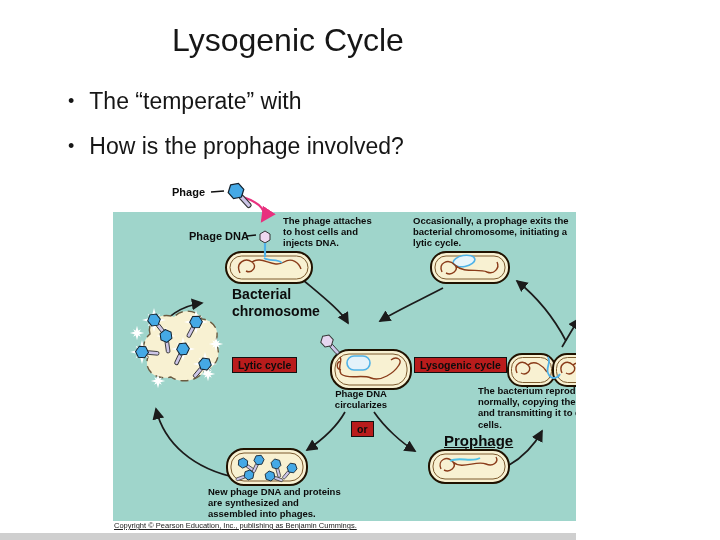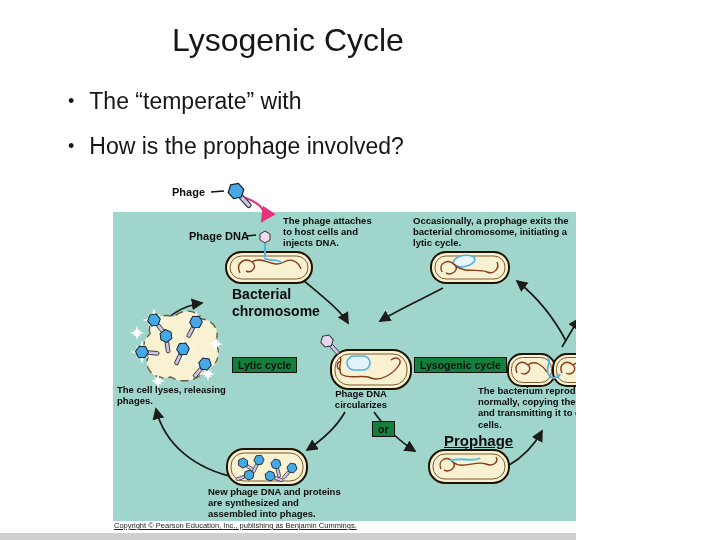--- a/index.html
+++ b/index.html
@@ -8,21 +8,21 @@
   .title{position:absolute;top:22px;left:0;right:0;margin:0;text-align:center;
          font-size:32px;font-weight:400;color:#161616;}
   .bullets{position:absolute;top:88px;left:68px;margin:0;padding:0;list-style:none;}
   .bullet{display:flex;align-items:flex-start;gap:15px;font-size:23px;color:#161616;margin-bottom:17px;}
   .dot{font-size:18px;line-height:1.55;}
   .figure{position:absolute;left:0;top:0;width:720px;height:540px;padding-left:17px;}
   .teal{position:absolute;left:113px;top:212px;width:524px;height:309px;background:#9fd5cb;}
   svg.overlay{position:absolute;left:0;top:0;}
   .lbl{position:absolute;font-weight:bold;font-size:9.5px;line-height:1.18;color:#0c0c0c;}
   .lbl.big{font-size:11px;white-space:nowrap;}
-  .box{position:absolute;background:#15803d;border:1.6px solid #111111;font-weight:bold;
+  .box{position:absolute;background:#b91c1c;border:1.6px solid #111111;font-weight:bold;
        font-size:10.5px;padding:1px 5px;color:#0c0c0c;white-space:nowrap;}
   .copyright{position:absolute;left:114px;top:521px;font-size:7.5px;font-weight:400;color:#222222;text-decoration:underline;}
   .bottom-bar{position:absolute;left:0;bottom:0;width:720px;height:7px;background:#cfcfcf;}
 </style>
 </head>
 <body>
 
 <div class="slide">
 
   <h1 class="title">Lysogenic Cycle</h1>
@@ -159,27 +159,26 @@
         <path d="M 441,469 C 437,460 447,455 453,462 C 457,467 450,473 444,470 M 453,462 C 462,470 476,460 486,464 C 493,467 499,462 496,457" stroke="#8a3c1a" stroke-width="1.4" fill="none"></path>
         <path d="M 450,461 C 459,456 471,463 480,458" stroke="#4fc2e8" stroke-width="2" fill="none"></path>
       </g>
     </svg>
 
     <div class="lbl big" style="left:172px;top:186px;">Phage</div>
     <div class="lbl big" style="left:189px;top:230px;">Phage DNA</div>
     <div class="lbl" style="left:283px;top:215px;width:100px;">The phage attaches to host cells and injects DNA.</div>
     <div class="lbl" style="left:232px;top:286px;width:84px;font-size:14px;">Bacterial chromosome</div>
     <div class="lbl" style="left:413px;top:215px;width:158px;">Occasionally, a prophage exits the bacterial chromosome, initiating a lytic cycle.</div>
-    <div class="lbl" style="left:117px;top:384px;width:125px;">The cell lyses, releasing phages.</div>
     <div class="lbl" style="left:328px;top:388px;width:66px;text-align:center;">Phage DNA circularizes</div>
     <div class="lbl" style="left:478px;top:385px;width:160px;">The bacterium reproduces normally, copying the prophage and transmitting it to daughter cells.</div>
     <div class="lbl" style="left:208px;top:486px;width:138px;">New phage DNA and proteins are synthesized and assembled into phages.</div>
     <div class="lbl" style="left:444px;top:432px;font-size:15px;text-decoration:underline;">Prophage</div>
 
     <div class="box" style="left:232px;top:357px;">Lytic cycle</div>
     <div class="box" style="left:414px;top:357px;">Lysogenic cycle</div>
-    <div class="box" style="left:351px;top:421px;margin-left:21px;">or</div>
+    <div class="box" style="left:351px;top:421px;">or</div>
 
     <div class="copyright">Copyright © Pearson Education, Inc., publishing as Benjamin Cummings.</div>
   </div>
 
   <div class="bottom-bar"></div>
 </div>
 
 </body></html>

